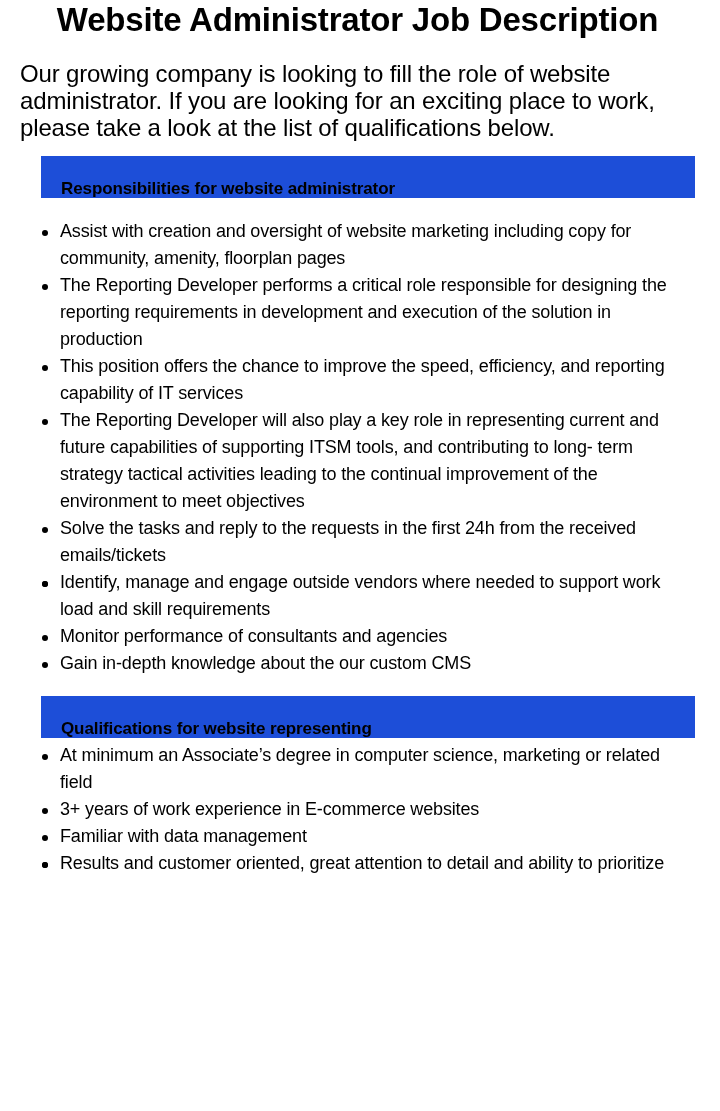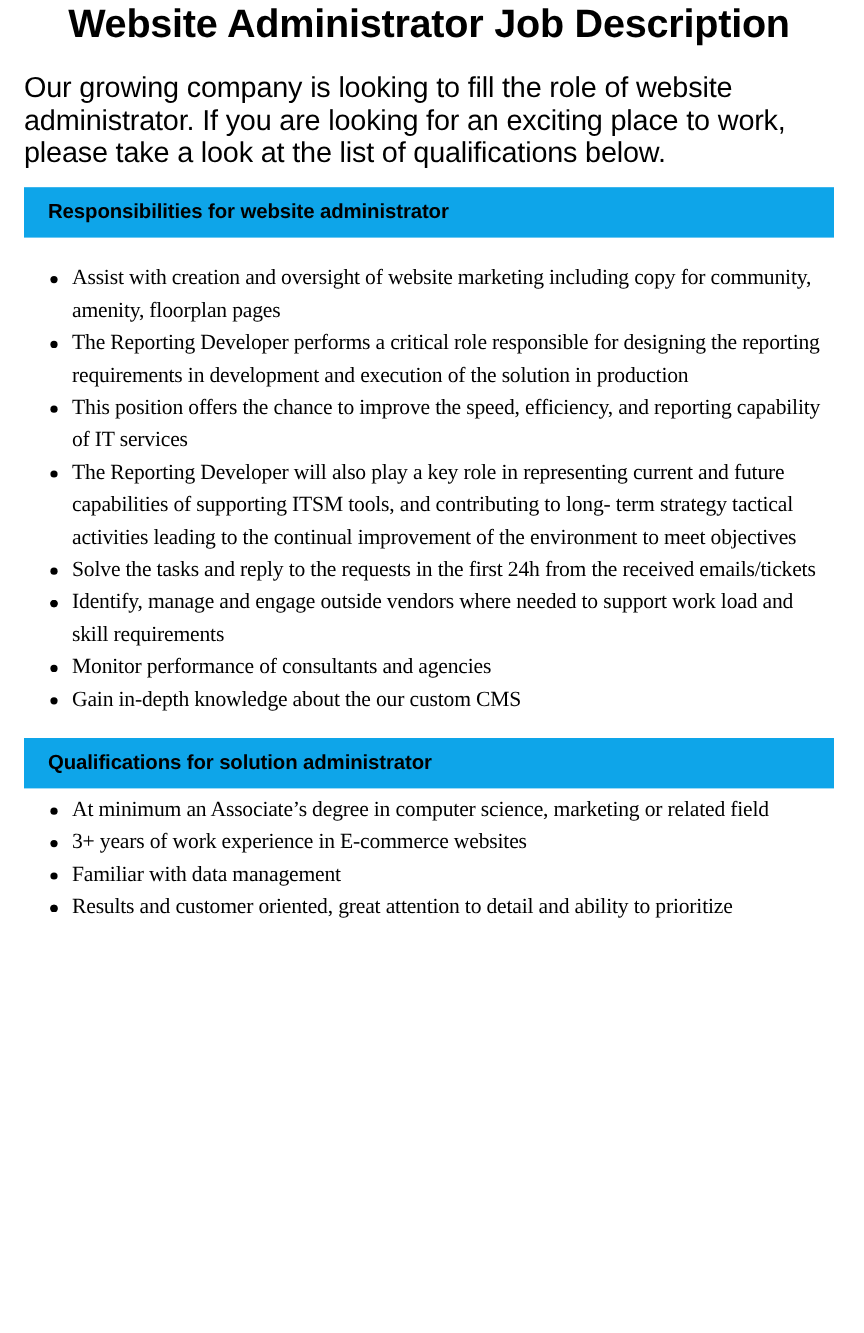--- a/index.html
+++ b/index.html
@@ -31,36 +31,36 @@
       letter-spacing: -0.2px;
       width: 675px;
     }
     .intro {
       margin: 20px 0 0 0;
       font-size: 24px;
       line-height: 27px;
       letter-spacing: -0.15px;
     }
     .section-header {
-      background: #0ea5e9;
+      background: #1d4ed8;
       height: 42px;
       box-sizing: border-box;
-      padding: 0 20px;
+      padding: 12px 20px;
       font-size: 17px;
       font-weight: 700;
       line-height: 42px;
       letter-spacing: -0.1px;
+      margin-left: 21px;
     }
     .resp-header { margin-top: 15px; }
     .qual-header { margin-top: 19px; }
     ul.items {
       list-style: none;
       margin: 0;
       padding: 0;
-      font-family: Liberation Serif, serif;
     }
     ul.resp-list { margin-top: 20px; }
     ul.qual-list { margin-top: 4px; }
     ul.items li {
       position: relative;
       padding-left: 40px;
       font-size: 18px;
       line-height: 27px;
       letter-spacing: -0.15px;
     }
@@ -87,21 +87,21 @@
     <li><span class="bullet"></span><span>The Reporting Developer performs a critical role responsible for designing the reporting requirements in development and execution of the solution in production</span></li>
     <li><span class="bullet"></span><span>This position offers the chance to improve the speed, efficiency, and reporting capability of IT services</span></li>
     <li><span class="bullet"></span><span>The Reporting Developer will also play a key role in representing current and future capabilities of supporting ITSM tools, and contributing to long- term strategy tactical activities leading to the continual improvement of the environment to meet objectives</span></li>
     <li><span class="bullet"></span><span>Solve the tasks and reply to the requests in the first 24h from the received emails/tickets</span></li>
     <li><span class="bullet"></span></li>
     <li><span class="bullet"></span><span>Identify, manage and engage outside vendors where needed to support work load and skill requirements</span></li>
     <li><span class="bullet"></span><span>Monitor performance of consultants and agencies</span></li>
     <li><span class="bullet"></span><span>Gain in-depth knowledge about the our custom CMS</span></li>
   </ul>
 
-  <div class="section-header qual-header">Qualifications for solution administrator</div>
+  <div class="section-header qual-header">Qualifications for website representing</div>
   <ul class="items qual-list">
     <li><span class="bullet"></span><span>At minimum an Associate’s degree in computer science, marketing or related field</span></li>
     <li><span class="bullet"></span><span>3+ years of work experience in E-commerce websites</span></li>
     <li><span class="bullet"></span><span>Familiar with data management</span></li>
     <li><span class="bullet"></span></li>
     <li><span class="bullet"></span><span>Results and customer oriented, great attention to detail and ability to prioritize</span></li>
   </ul>
 </div>
 
 </body></html>

